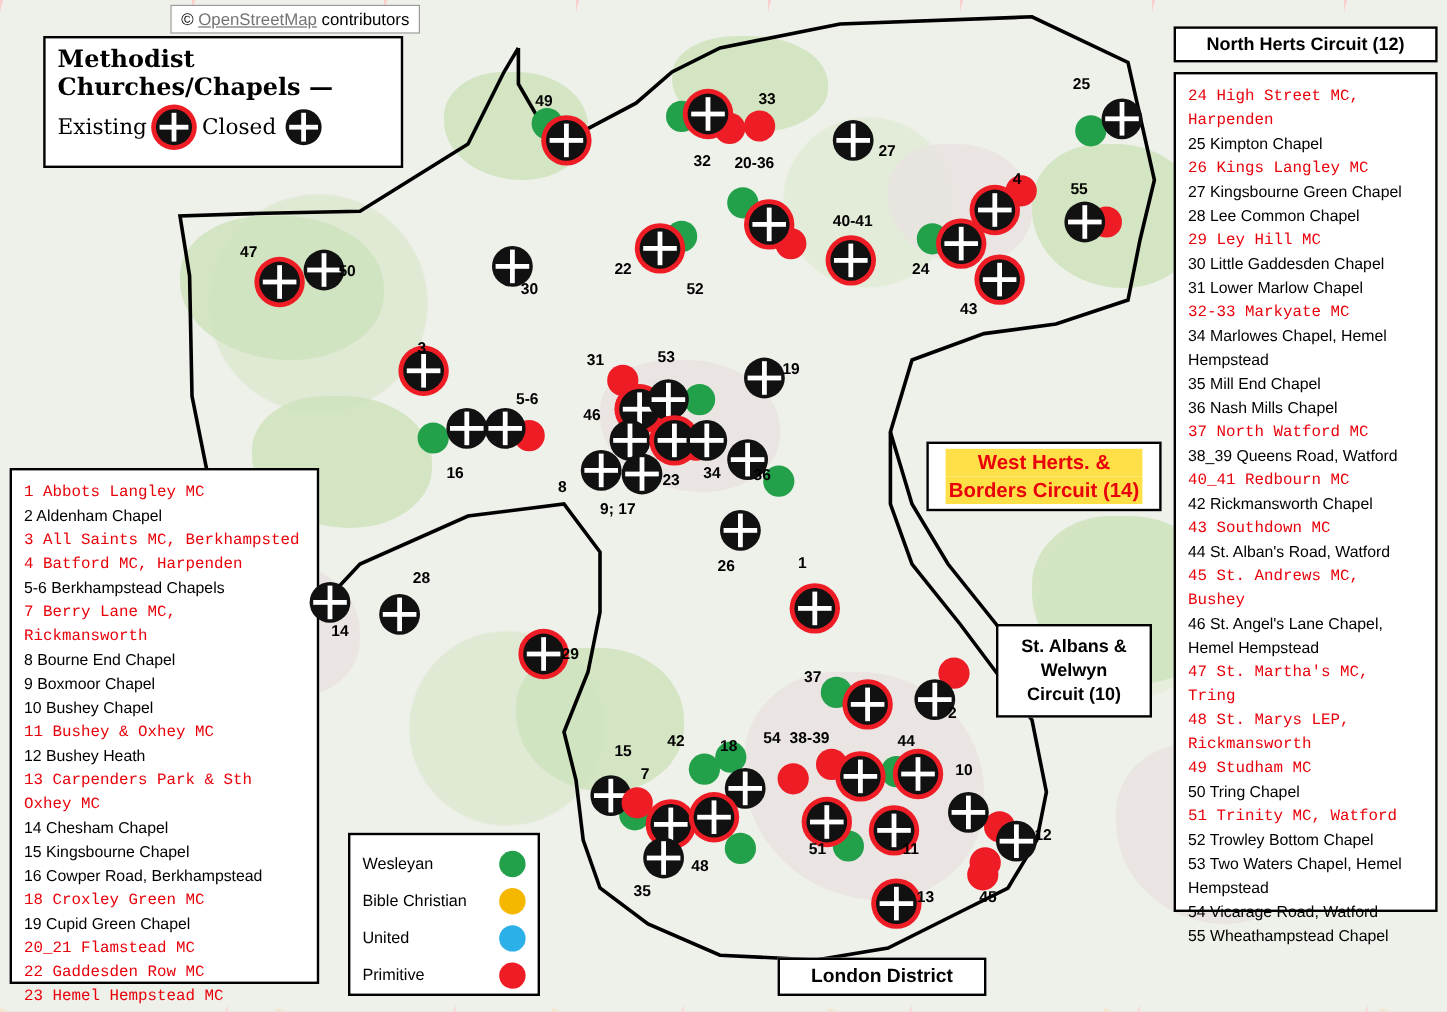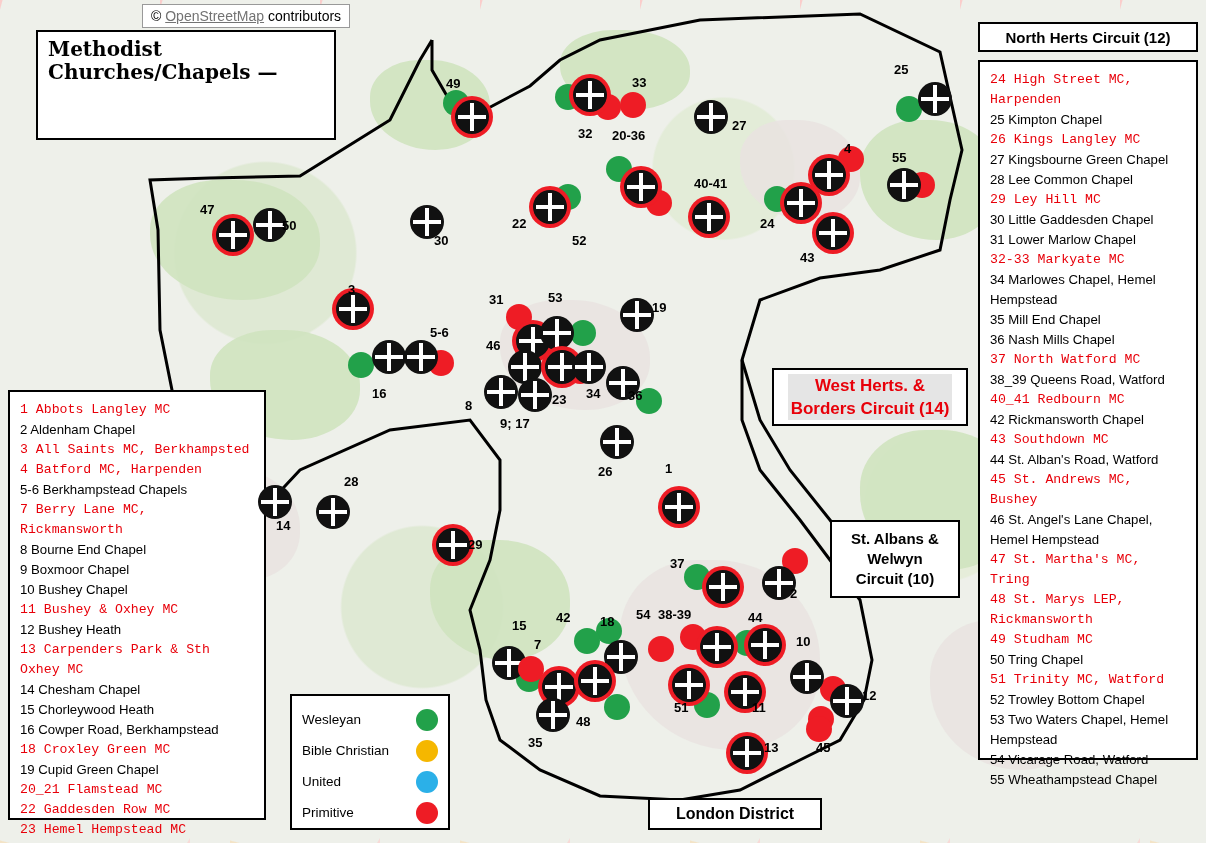--- a/index.html
+++ b/index.html
@@ -44,21 +44,21 @@
   #osm-credit{position:absolute;left:142px;top:4px;background:#fff;border:1px solid #999;
     padding:3px 8px;font-size:14px;}
   #osm-credit a{color:#737373;text-decoration:underline;}
 
   #left-list{left:8px;top:390px;width:258px;height:430px;padding:8px 10px;font-size:13.2px;line-height:20px;}
   #right-list{left:978px;top:60px;width:220px;height:700px;padding:8px 10px;font-size:13.2px;line-height:20px;}
   #right-title{left:978px;top:22px;width:220px;height:30px;display:flex;align-items:center;justify-content:center;font-weight:bold;font-size:15px;}
   .red{color:#e8000a;font-family:Liberation Mono, monospace;}
 
   #circuit-west{left:772px;top:368px;width:196px;height:58px;display:flex;align-items:center;justify-content:center;text-align:center;}
-  #circuit-west .hl{background:#e5e5e5;font-weight:bold;color:#e8000a;font-size:17px;line-height:21px;padding:1px 3px;}
+  #circuit-west .hl{background:#fde047;font-weight:bold;color:#e8000a;font-size:17px;line-height:21px;padding:1px 3px;}
   #circuit-stalbans{left:830px;top:520px;width:130px;height:78px;display:flex;align-items:center;justify-content:center;text-align:center;font-weight:bold;font-size:15px;line-height:20px;}
   #london-district{left:648px;top:798px;width:174px;height:32px;display:flex;align-items:center;justify-content:center;font-weight:bold;font-size:16px;}
 
   #denom-legend{left:290px;top:694px;width:160px;height:136px;padding:8px 10px;font-size:13.5px;}
   #denom-legend .drow{display:flex;align-items:center;justify-content:space-between;height:31px;}
   .dot{width:22px;height:22px;border-radius:50%;}
 
   
   .sym{position:absolute;width:34px;height:34px;}
   .sym.closed .body{position:absolute;inset:0;border-radius:50%;background:#111;}
@@ -93,20 +93,34 @@
 
 <div id="osm-credit">
   <span>©</span>
   <a href="#">OpenStreetMap</a>
   <span>contributors</span>
 </div>
 
 <div class="panel" id="legend-title-box">
   <div class="t1">Methodist</div>
   <div class="t1">Churches/Chapels —</div>
+  <div class="row">
+    <span>Existing</span>
+    <span class="sym existing" style="position:relative;display:inline-block;width:30px;height:30px;">
+      <span class="body" style="inset:0;"></span>
+      <span class="cross-v" style="left:13px;top:3px;height:24px;"></span>
+      <span class="cross-h" style="left:3px;top:13px;width:24px;"></span>
+    </span>
+    <span>Closed</span>
+    <span class="sym closed" style="position:relative;display:inline-block;width:30px;height:30px;">
+      <span class="body" style="inset:0;"></span>
+      <span class="cross-v" style="left:13px;top:3px;height:24px;"></span>
+      <span class="cross-h" style="left:3px;top:13px;width:24px;"></span>
+    </span>
+  </div>
 </div>
 
 <div class="panel" id="denom-legend">
     <div class="drow">
       <span>Wesleyan</span>
       <span class="dot" style="background: rgb(34, 161, 74);"></span>
     </div>
     <div class="drow">
       <span>Bible Christian</span>
       <span class="dot" style="background: rgb(245, 183, 0);"></span>
@@ -128,21 +142,21 @@
     <div class="red"><span>4</span><span> Batford MC, Harpenden</span></div>
     <div><span>5-6</span><span> Berkhampstead Chapels</span></div>
     <div class="red"><span>7</span><span> Berry Lane MC, Rickmansworth</span></div>
     <div><span>8</span><span> Bourne End Chapel</span></div>
     <div><span>9</span><span> Boxmoor Chapel</span></div>
     <div><span>10</span><span> Bushey Chapel</span></div>
     <div class="red"><span>11</span><span> Bushey &amp; Oxhey MC</span></div>
     <div><span>12</span><span> Bushey Heath</span></div>
     <div class="red"><span>13</span><span> Carpenders Park &amp; Sth Oxhey MC</span></div>
     <div><span>14</span><span> Chesham Chapel</span></div>
-    <div><span>15</span><span> Chorleywood Heath</span></div>
+    <div><span>15</span><span> Kingsbourne Chapel</span></div>
     <div><span>16</span><span> Cowper Road, Berkhampstead</span></div>
     <div class="red"><span>18</span><span> Croxley Green MC</span></div>
     <div><span>19</span><span> Cupid Green Chapel</span></div>
     <div class="red"><span>20_21</span><span> Flamstead MC</span></div>
     <div class="red"><span>22</span><span> Gaddesden Row MC</span></div>
     <div class="red"><span>23</span><span> Hemel Hempstead MC</span></div>
   </div>
 
 <div class="panel" id="right-title">North Herts Circuit (12)</div>
 <div class="panel" id="right-list">

